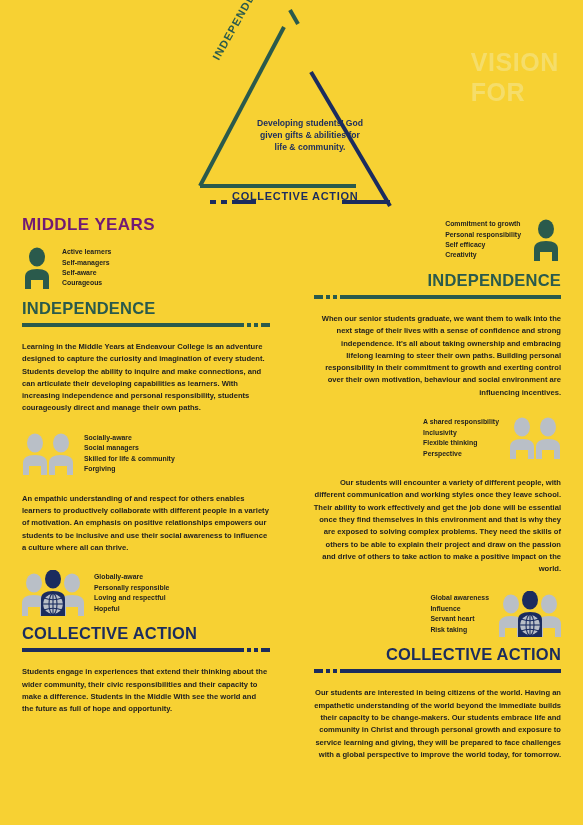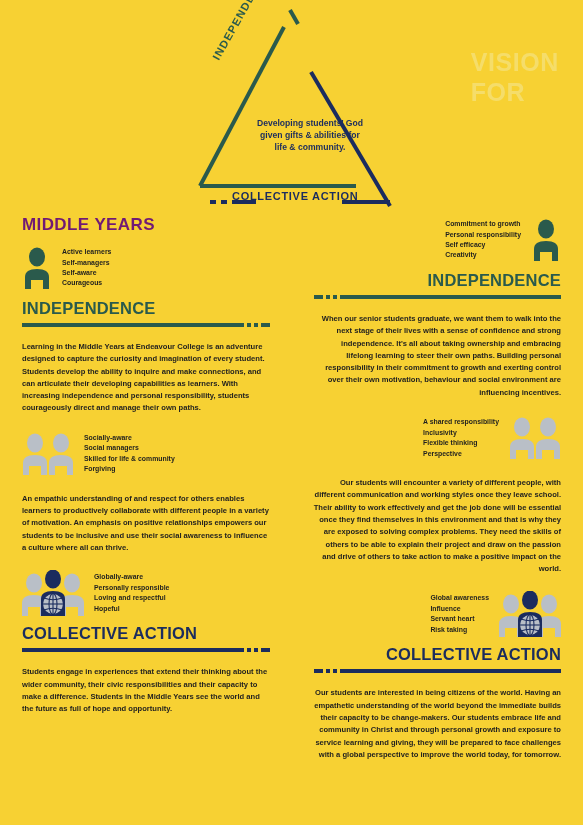--- a/index.html
+++ b/index.html
@@ -271,21 +271,21 @@
             <div>Hopeful</div>
           </div>
         </div>
         <div class="sect-heading navy">COLLECTIVE ACTION</div>
         <div class="rule navy-rule">
           <span class="bar"></span>
           <span class="dot"></span>
           <span class="dot"></span>
           <span class="dash"></span>
         </div>
-        <p class="para">Students engage in experiences that extend their thinking about the wider community, their civic responsibilities and their capacity to make a difference. Students in the Middle Years see the world and the future as full of hope and opportunity.</p>
+        <p class="para">Students engage in experiences that extend their thinking about the wider community, their civic responsibilities and their capacity to make a difference. Students in the Middle With see the world and the future as full of hope and opportunity.</p>
       </div>
     </div>
 
     <div class="col col-right">
 
       <div>
         <div class="icon-row">
           <span class="figure-group">
             <svg width="30" height="42" viewBox="0 0 30 42">
               <ellipse cx="15" cy="10" rx="8" ry="9.5" fill="#2a5a4c"></ellipse>

